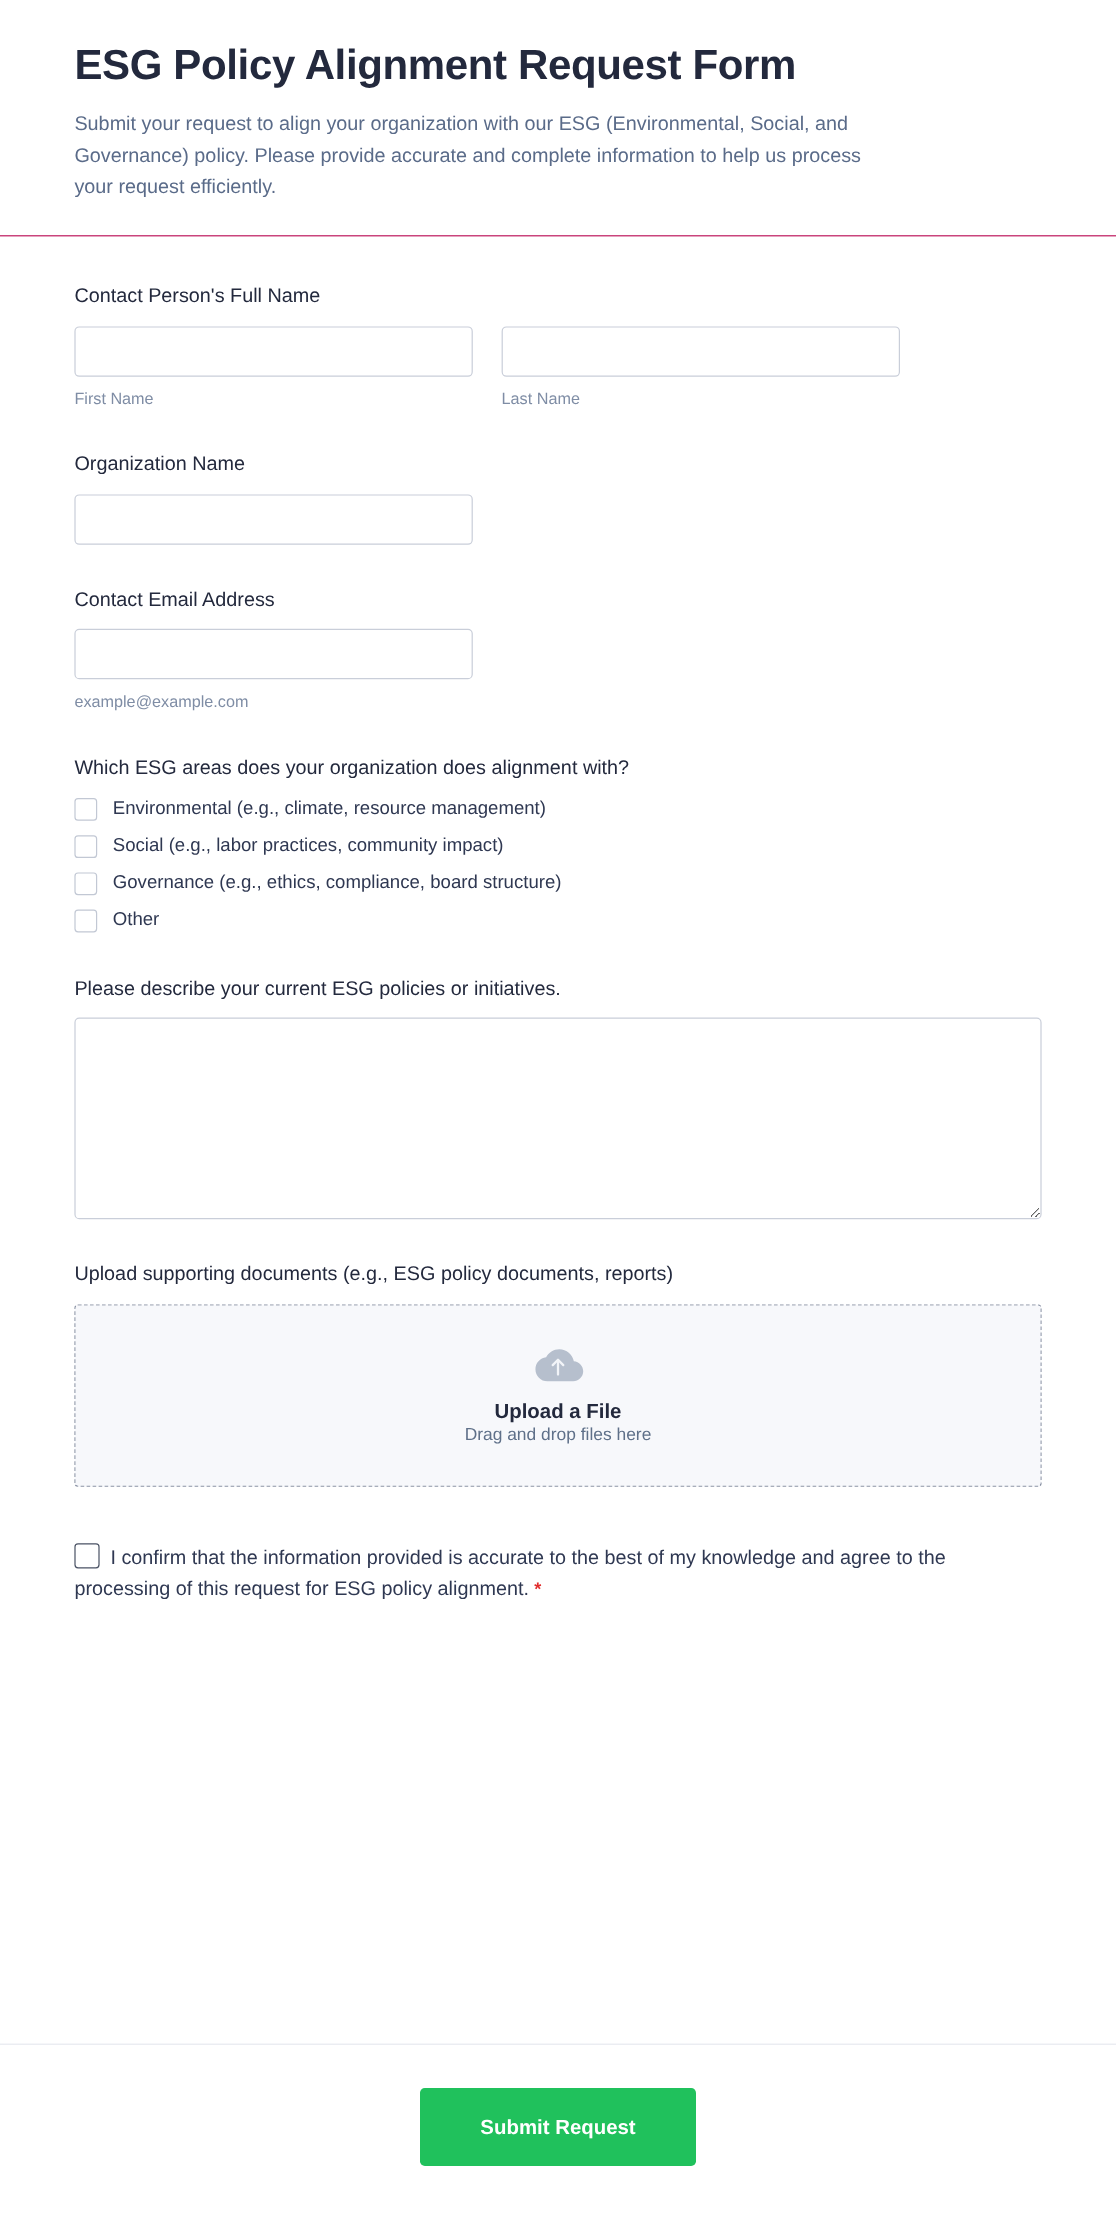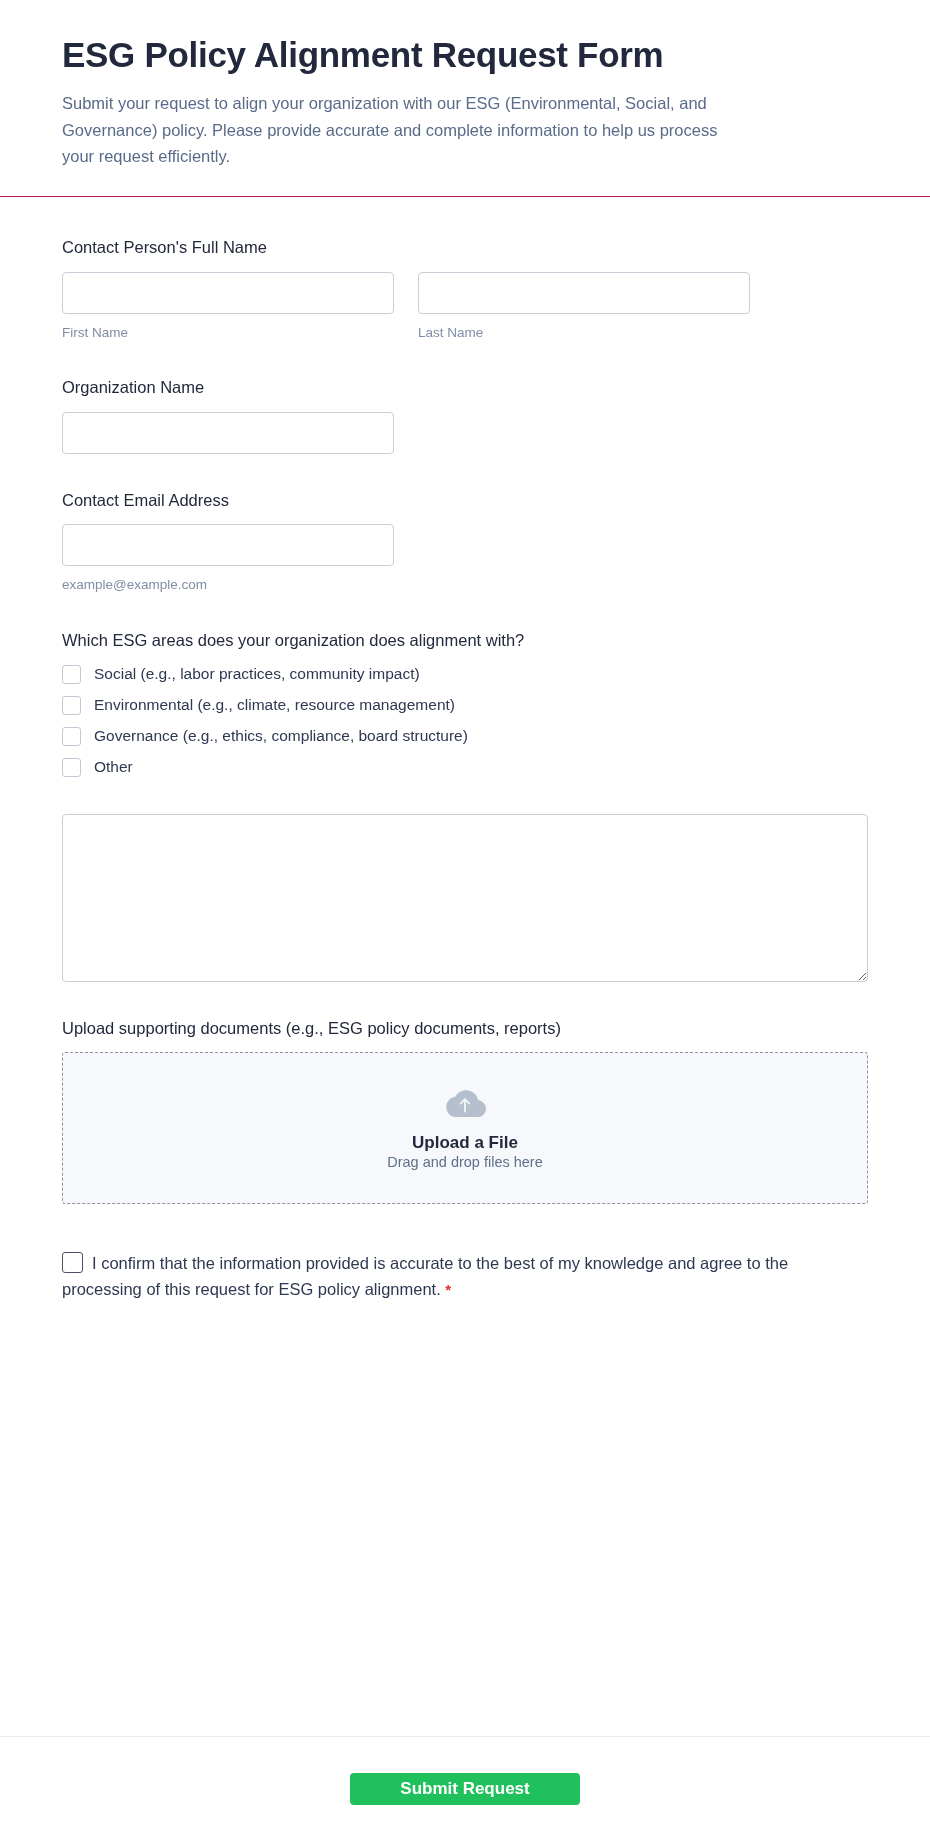--- a/index.html
+++ b/index.html
@@ -198,21 +198,21 @@
   }
   .submit-button {
     background: #20c15c;
     color: #ffffff;
     border: none;
     border-radius: 4px;
     font-family: "Liberation Sans", sans-serif;
     font-size: 17px;
     font-weight: bold;
     padding: 0 50px;
-    height: 32px;
+    height: 65px;
     min-width: 190px;
     cursor: pointer;
   }
 </style>
 </head>
 <body>
 
 <div class="form-page">
 
   <div class="form-header">
@@ -245,38 +245,39 @@
       <label class="field-label">Contact Email Address</label>
       <input class="text-input w-short" type="email" placeholder="" style="">
       <span class="field-sublabel">example@example.com</span>
     </div>
 
     <div class="field-group">
       <label class="field-label">Which ESG areas does your organization does alignment with?</label>
       <div class="checkbox-list">
         <div class="checkbox-row">
           <span class="cb-box"></span>
-          <span class="cb-label">Social (e.g., labor practices, community impact)</span>
+          <span class="cb-label">Environmental (e.g., climate, resource management)</span>
         </div>
         <div class="checkbox-row">
           <span class="cb-box"></span>
-          <span class="cb-label">Environmental (e.g., climate, resource management)</span>
+          <span class="cb-label">Social (e.g., labor practices, community impact)</span>
         </div>
         <div class="checkbox-row">
           <span class="cb-box"></span>
           <span class="cb-label">Governance (e.g., ethics, compliance, board structure)</span>
         </div>
         <div class="checkbox-row">
           <span class="cb-box"></span>
           <span class="cb-label">Other</span>
         </div>
       </div>
     </div>
 
     <div class="field-group">
+      <label class="field-label">Please describe your current ESG policies or initiatives.</label>
       <textarea class="textarea-field" placeholder="" style=""></textarea>
     </div>
 
     <div class="field-group">
       <label class="field-label">Upload supporting documents (e.g., ESG policy documents, reports)</label>
       <div class="upload-zone">
         <span class="cloud-icon">
           <svg width="48" height="36" viewBox="0 0 48 36" xmlns="http://www.w3.org/2000/svg">
             <path d="M37.2 13.3C36.1 7.6 31.1 3.3 25.1 3.3c-4.8 0-8.9 2.7-11 6.7-5 .5-8.9 4.8-8.9 10 0 5.6 4.5 10.1 10 10.1h21.4c4.6 0 8.4-3.8 8.4-8.4 0-4.4-3.4-8-7.8-8.4z" fill="#b6bfcd"></path>
             <path d="M24 24.5V12.4" stroke="#f2f4f8" stroke-width="1.9" stroke-linecap="round"></path>

